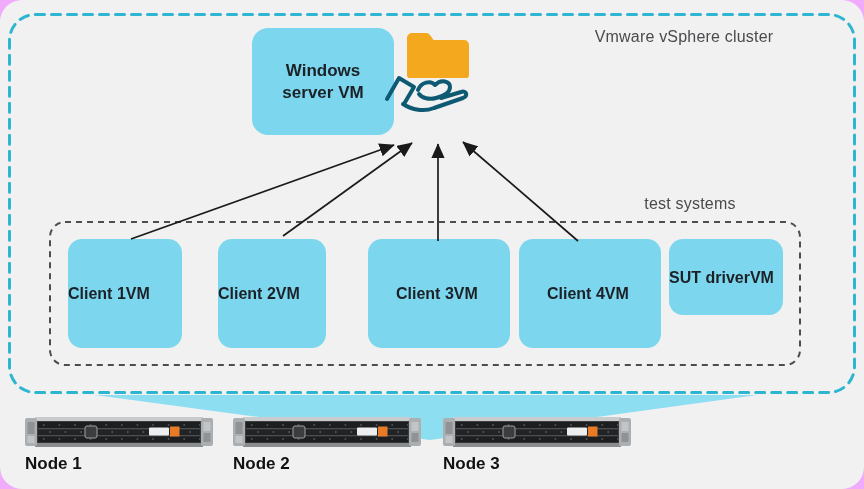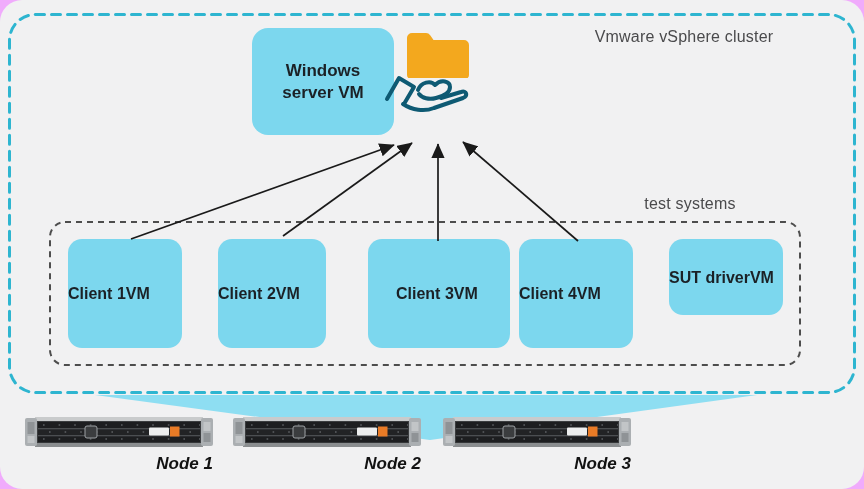--- a/index.html
+++ b/index.html
@@ -24,21 +24,21 @@
   .winbox{
     position:absolute;left:252px;top:28px;width:142px;height:107px;
     background:#7CD7EE;border-radius:16px;
     display:flex;flex-direction:column;align-items:center;justify-content:center;
     color:#1B2126;font-weight:bold;font-size:17px;line-height:22px;text-align:center;
   }
   .smb-label{
     position:absolute;left:381px;top:110px;width:100px;text-align:center;
     color:#3D3D3F;font-size:15px;
   }
-  .node{position:absolute;width:188px;text-align:right;font-style:italic;}
+  .node{position:absolute;width:188px;text-align:left;}
   .node .shell{display:block;margin:0 auto;}
   .node .nlabel{
     display:block;margin-top:6px;color:#121212;font-weight:bold;font-size:17px;
   }
 </style>
 </head>
 <body>
 
 <svg width="0" height="0" style="position:absolute">
   <defs>
@@ -106,21 +106,21 @@
     <span>VM</span>
   </div>
   <div class="vmbox" style="left:218px;top:239px;width:108px;height:109px;">
     <span>Client 2</span>
     <span>VM</span>
   </div>
   <div class="vmbox" style="left:368px;top:239px;width:114px;height:109px;padding-left:28px;">
     <span>Client 3</span>
     <span>VM</span>
   </div>
-  <div class="vmbox" style="left:519px;top:239px;width:114px;height:109px;">
+  <div class="vmbox" style="left:519px;top:239px;width:114px;height:109px;padding-left:28px;">
     <span>Client 4</span>
     <span>VM</span>
   </div>
   <div class="vmbox" style="left:669px;top:239px;width:114px;height:76px;">
     <span>SUT driver</span>
     <span>VM</span>
   </div>
 
   <svg class="overlay" width="864" height="489" viewBox="0 0 864 489">
     <defs>

